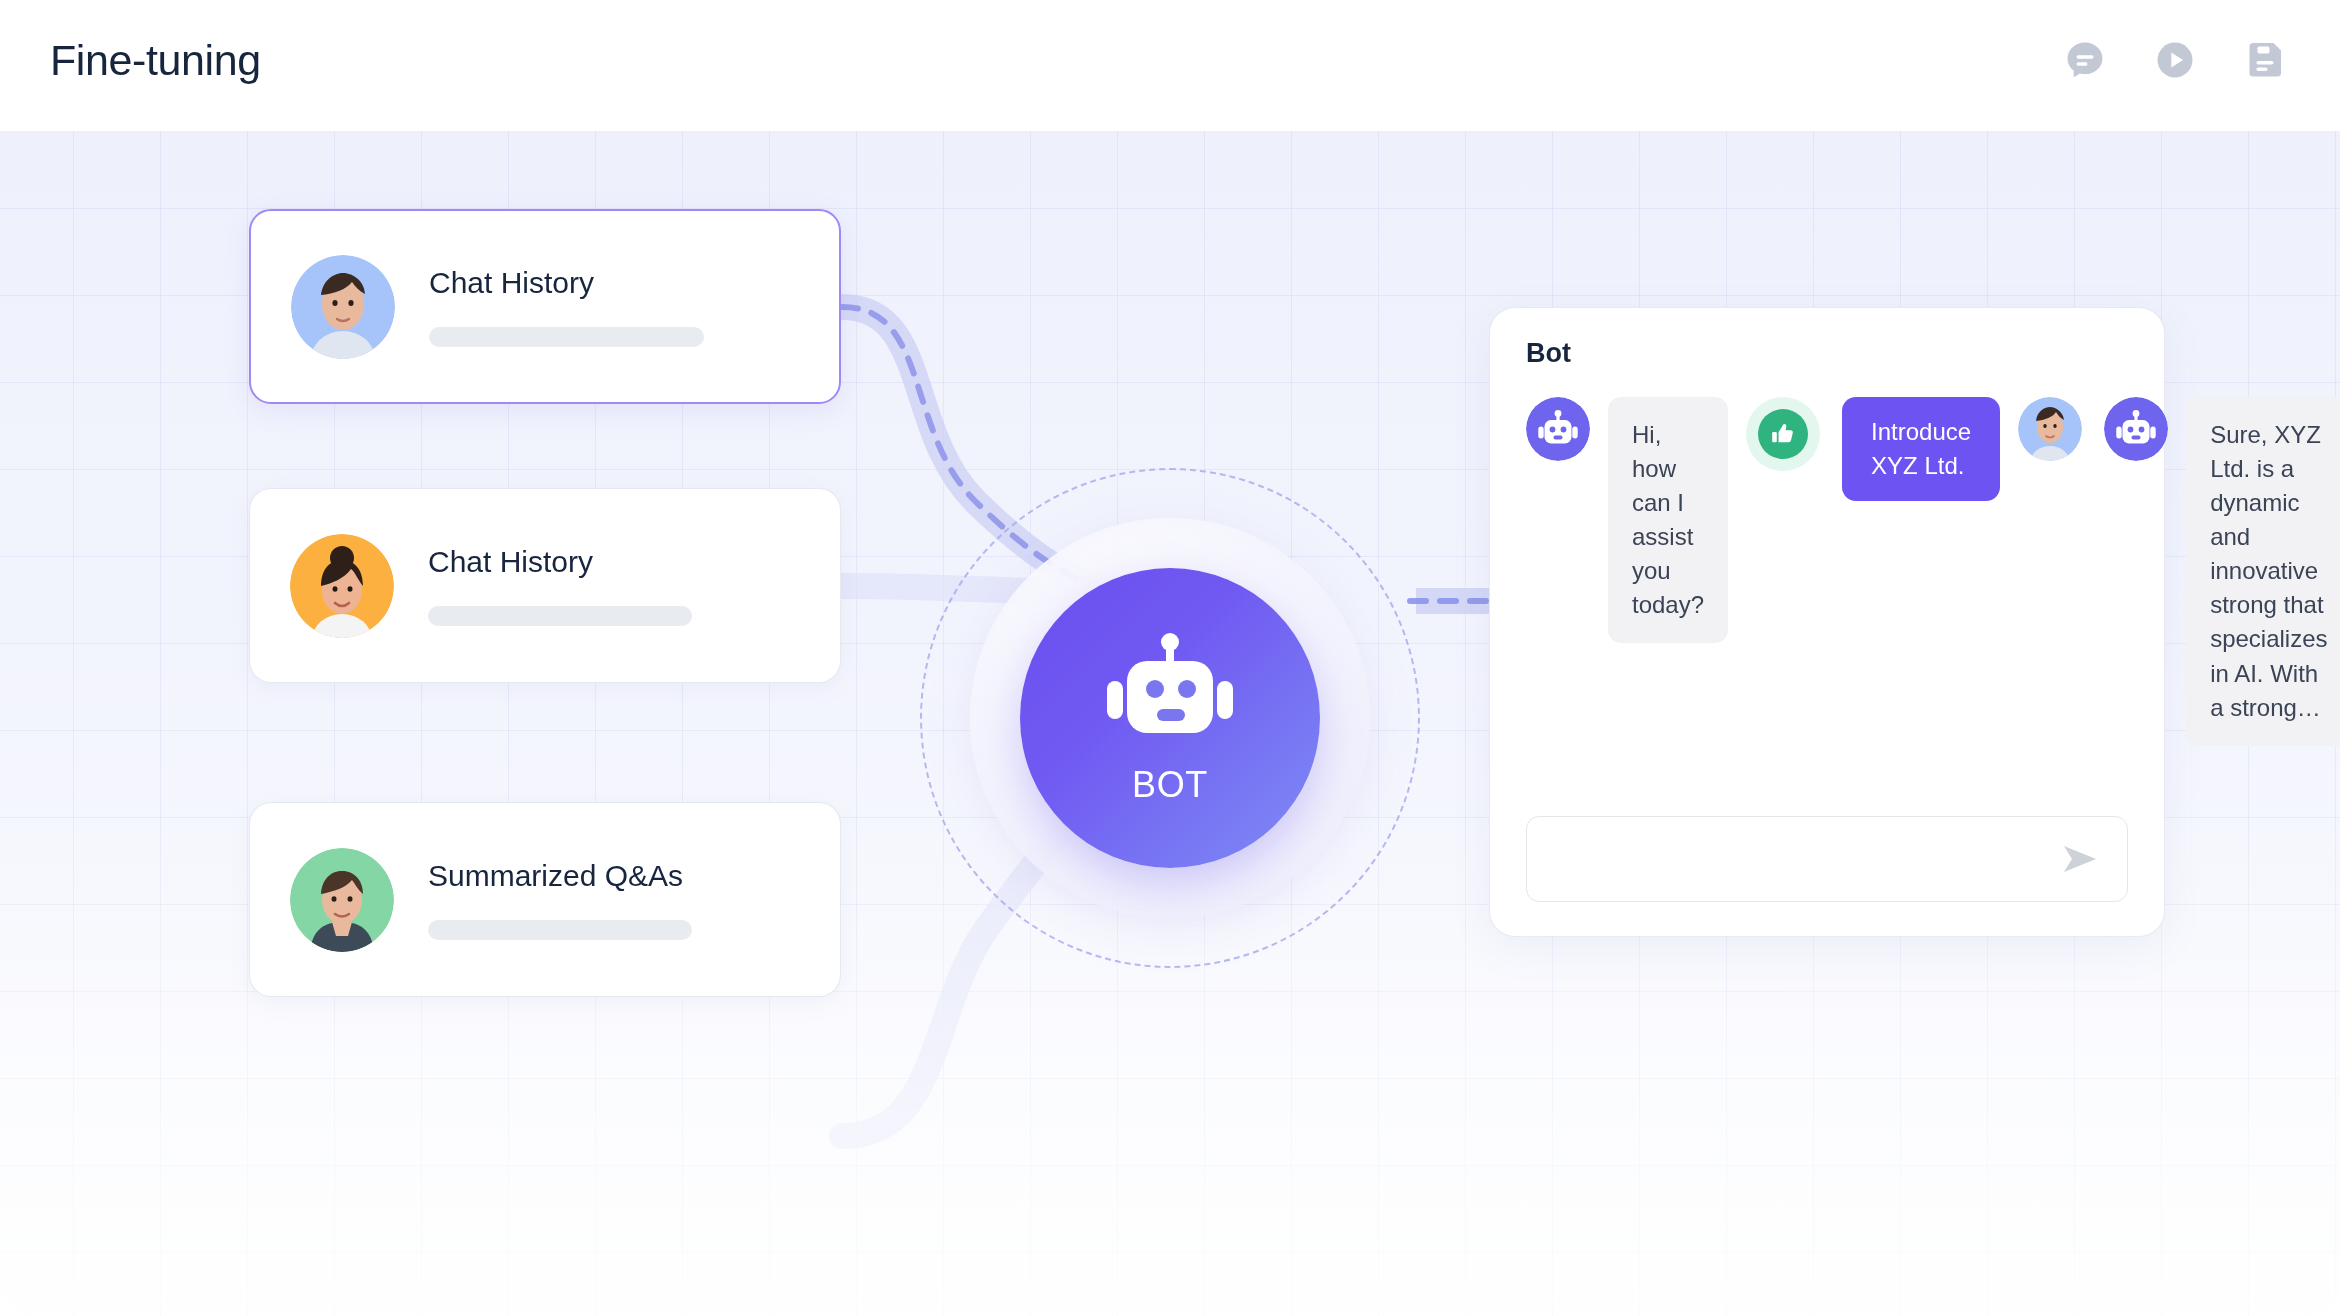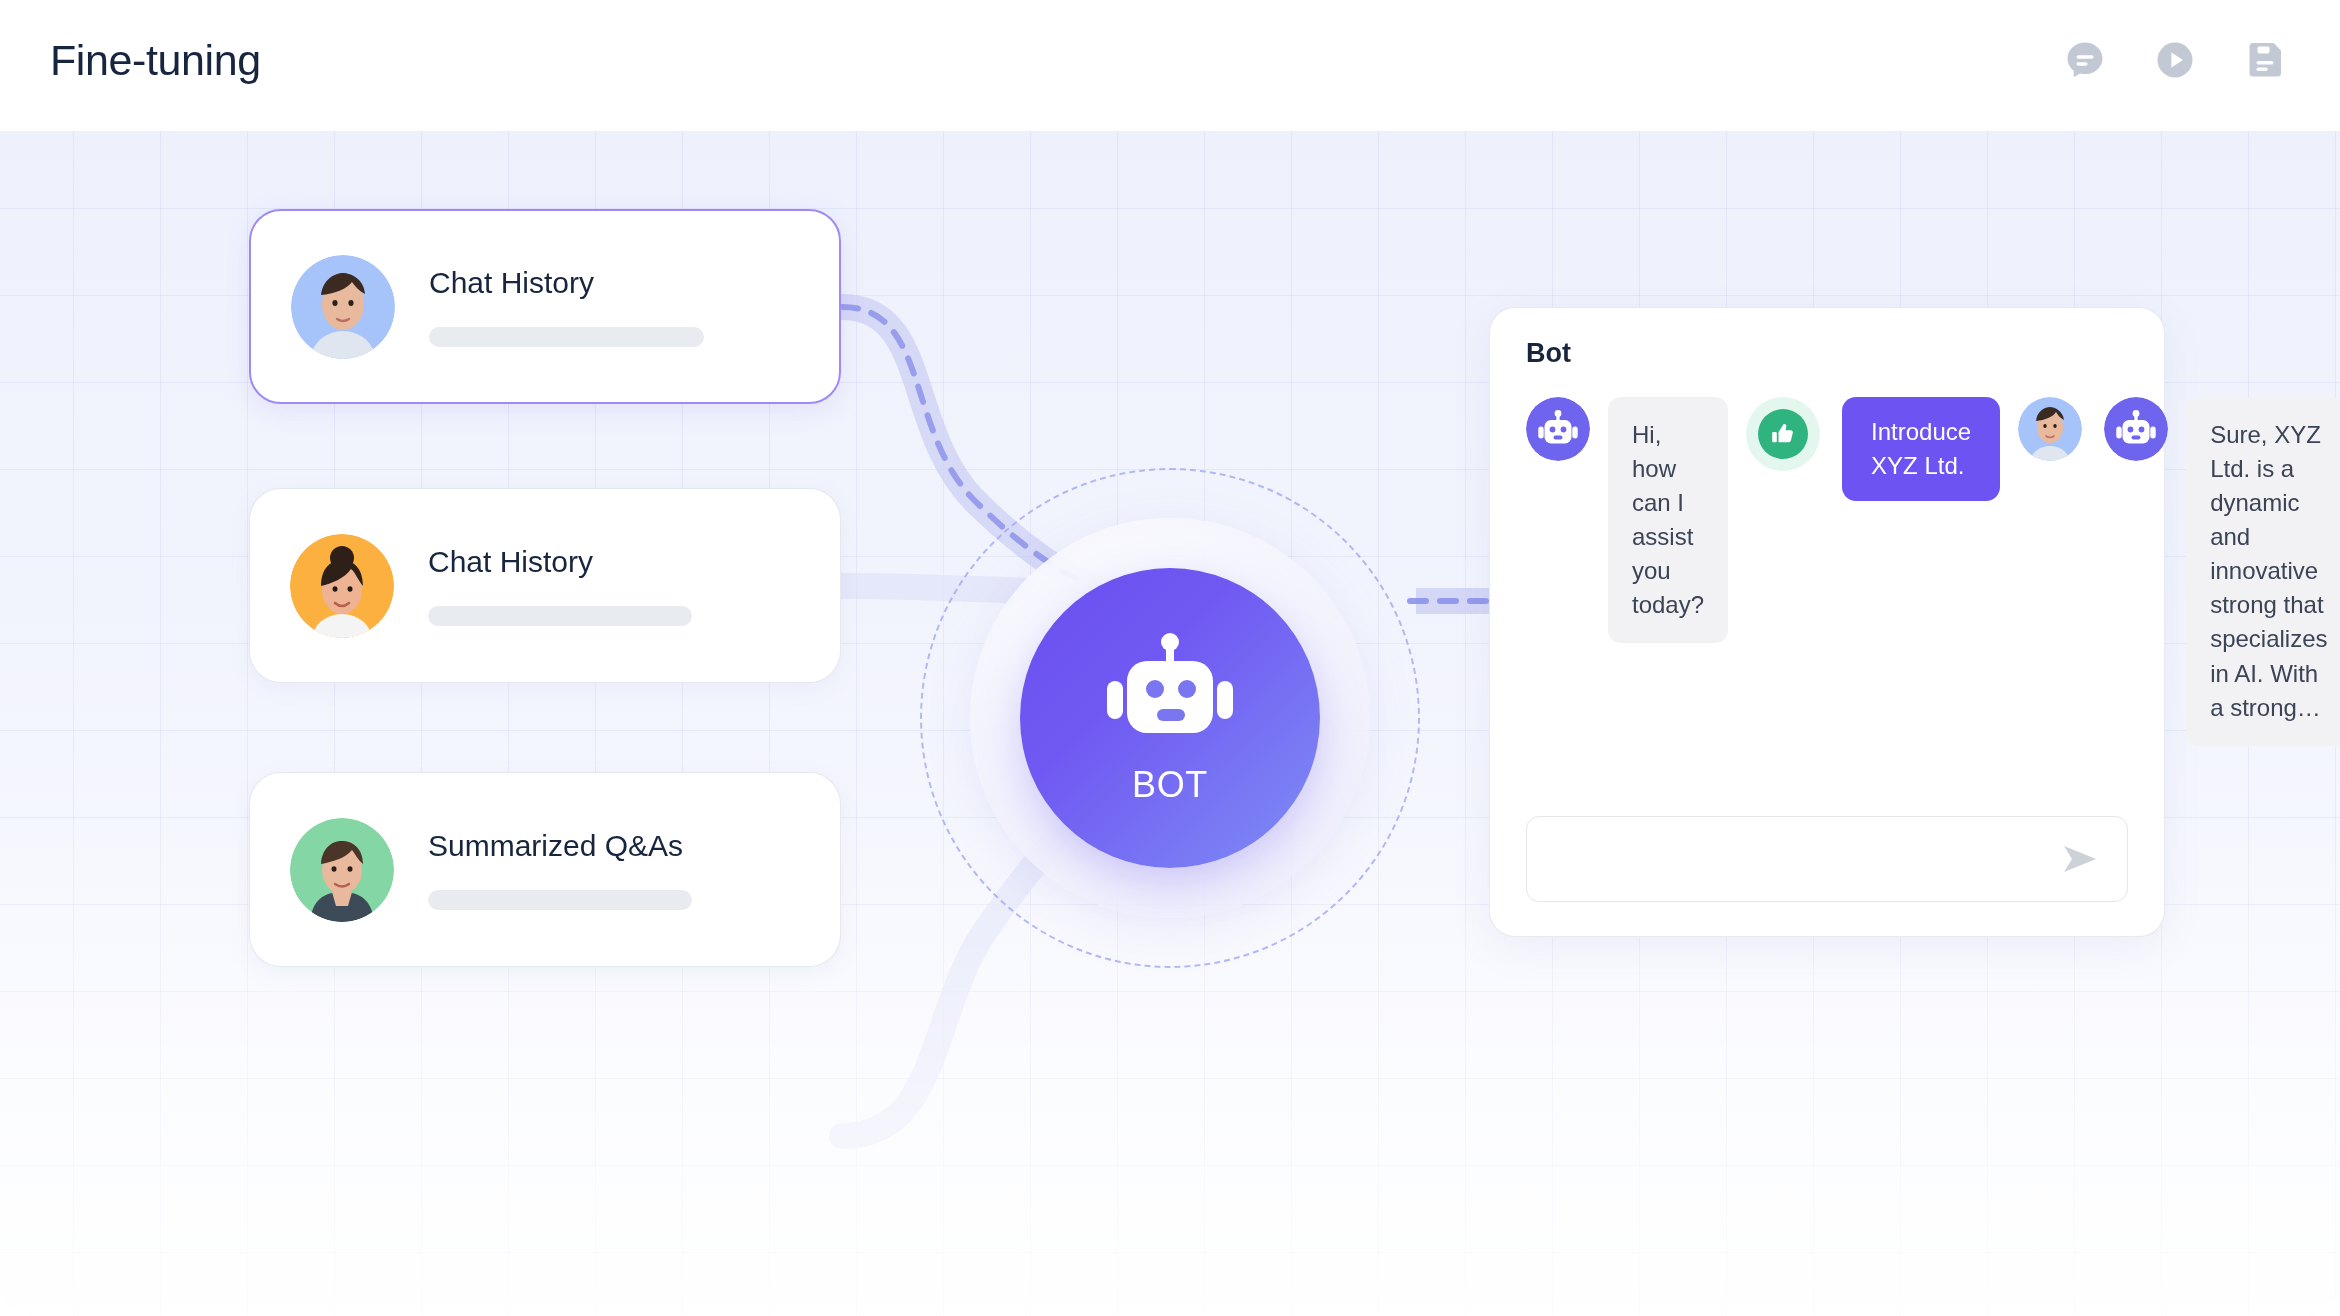--- a/index.html
+++ b/index.html
@@ -88,37 +88,37 @@
     height: 1185px;
     pointer-events: none;
   }
 
   
   .card {
     position: absolute;
     width: 592px;
     height: 195px;
     background: #ffffff;
-    border-radius: 32px;
+    border-radius: 22px;
     border: 1.5px solid rgba(225,229,240,0.9);
     box-shadow: 0 6px 22px rgba(110,125,190,0.07);
     display: flex;
     align-items: center;
     padding: 0 40px;
     gap: 34px;
     z-index: 12;
     cursor: pointer;
   }
   .card.selected {
     border: 2.5px solid #9f8af5;
     box-shadow: 0 6px 26px rgba(120,105,230,0.12);
   }
   .card-1 { left: 249px; top: 78px; }
   .card-2 { left: 249px; top: 357px; }
-  .card-3 { left: 249px; top: 641px; }
+  .card-3 { left: 249px; top: 671px; }
 
   .avatar {
     position: relative;
     width: 104px; height: 104px;
     border-radius: 50%;
     flex: 0 0 104px;
     overflow: hidden;
   }
   .avatar svg { display: block; width: 104px; height: 104px; }
 

